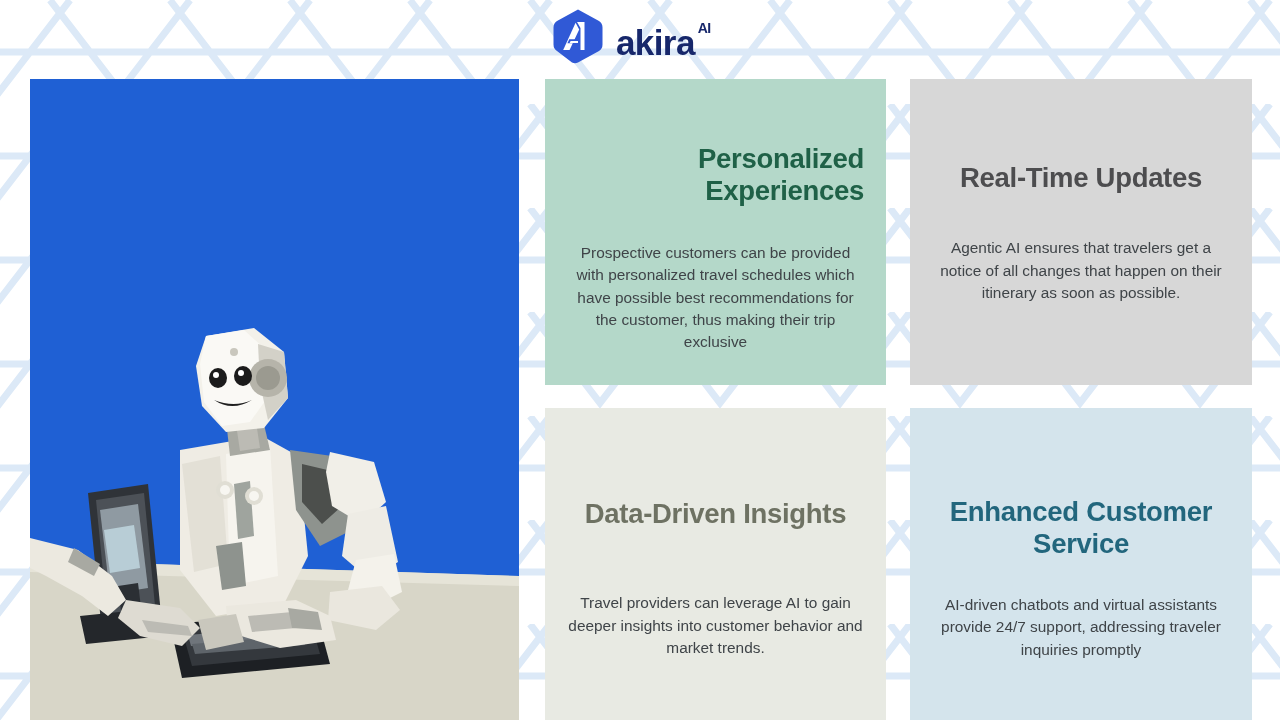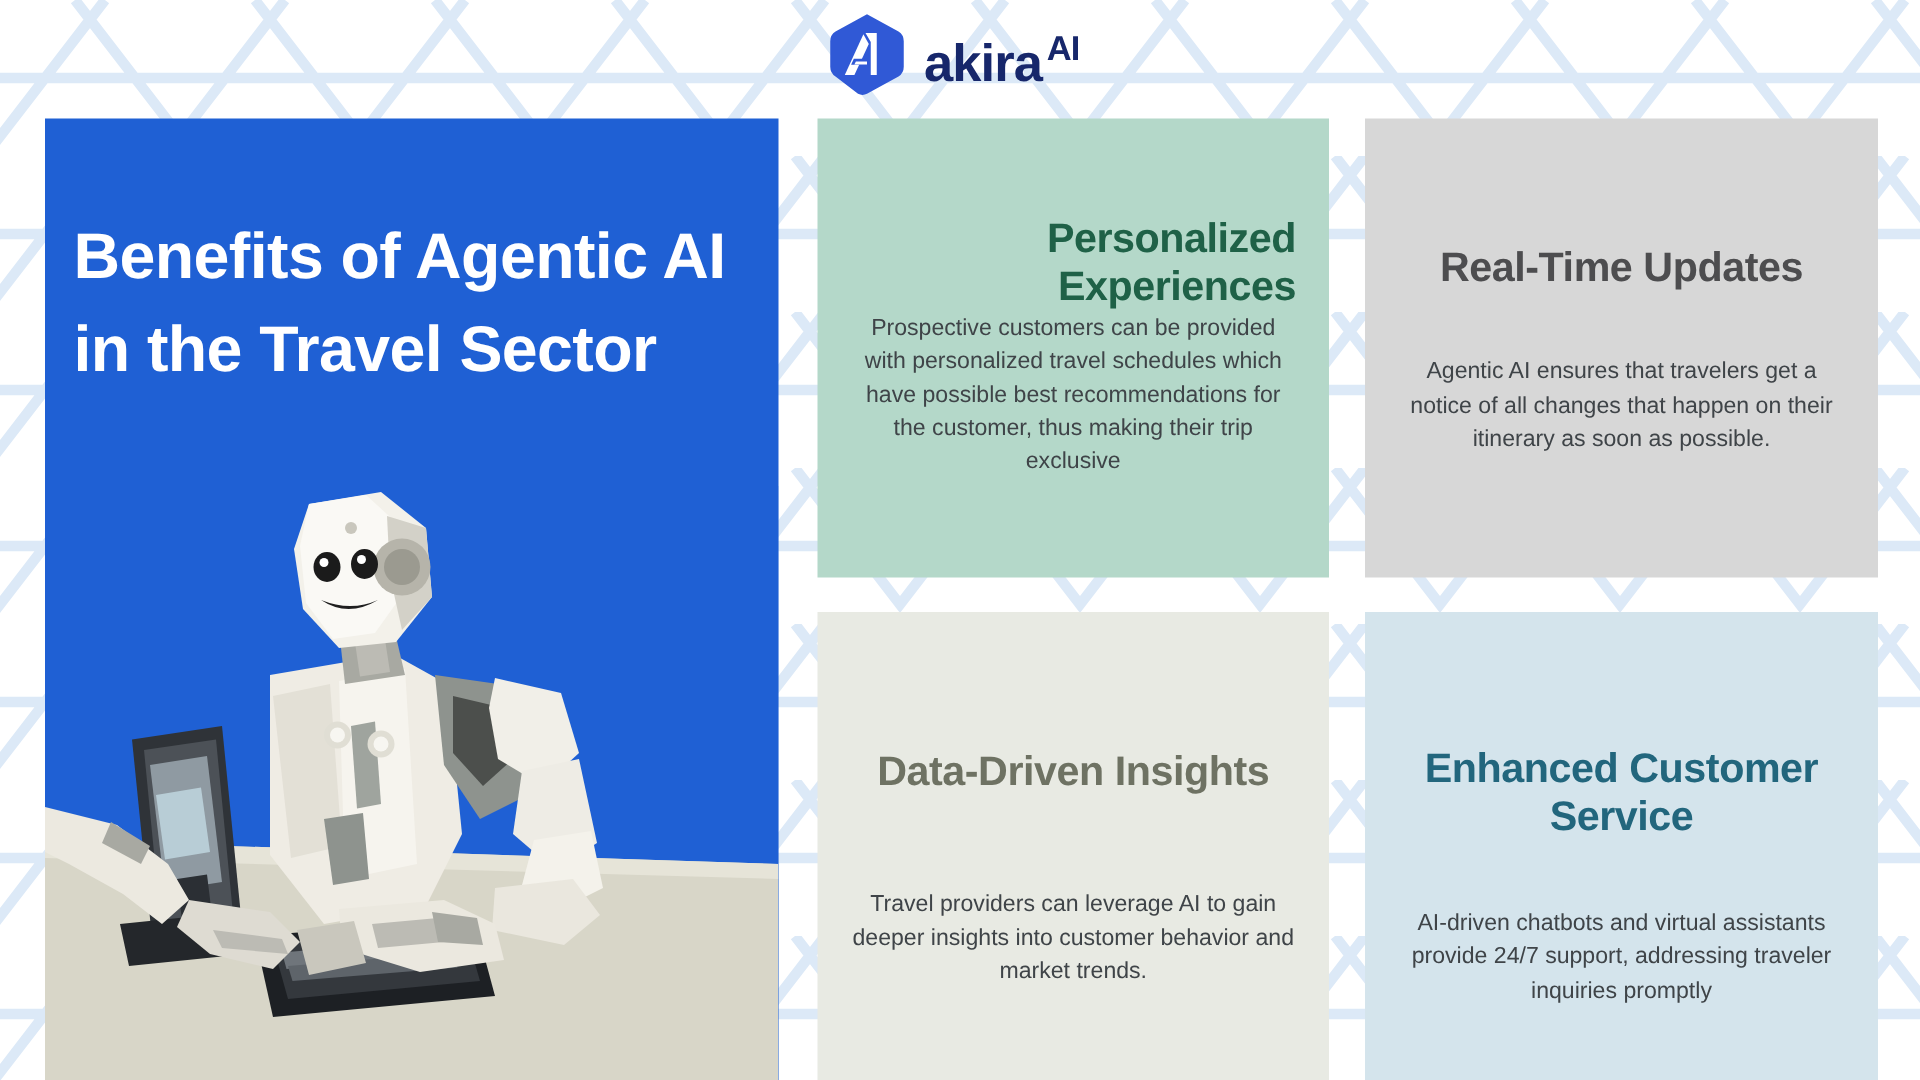--- a/index.html
+++ b/index.html
@@ -21,21 +21,21 @@
     position:absolute; left:551px; top:8px;
     display:flex; align-items:center; gap:11px; z-index:3;
   }
   #logo-mark { width:54px; height:56px; display:block; }
   #logo-word {
     display:flex; align-items:flex-start;
     font-size:35px; font-weight:bold; color:#17276b;
     letter-spacing:-0.6px; line-height:1;
   }
   #logo-word .wm { position:relative; top:6px; }
-  #logo-word .sup { font-size:23px; font-weight:bold; margin-left:3px; position:relative; top:2px; }
+  #logo-word .sup { font-size:14px; font-weight:bold; margin-left:3px; position:relative; top:2px; }
 
   
   #hero {
     position:absolute; left:30px; top:79px;
     width:489px; height:641px;
     background:#1f60d4; overflow:hidden; z-index:2;
   }
   #hero-title {
     position:absolute; left:19px; top:62px; width:440px;
     color:#ffffff; font-size:43px; font-weight:bold;
@@ -49,33 +49,33 @@
     text-align:center; font-weight:bold; letter-spacing:-0.3px;
     line-height:1.18;
   }
   .card-body {
     text-align:center; font-size:15.4px; line-height:1.45;
     color:#3f4448;
   }
 
   #card-1 { left:545px; top:79px;  width:341px; height:306px; background:#b4d8c9; }
   #card-1 .card-title { color:#1f6147; font-size:27.5px; margin-top:64px;text-align:right; }
-  #card-1 .card-body  { }
+  #card-1 .card-body  { margin-top:34px; }
 
   #card-2 { left:910px; top:79px;  width:342px; height:306px; background:#d7d7d7; }
   #card-2 .card-title { color:#4d4d4f; font-size:27.5px; margin-top:83px; }
   #card-2 .card-body  { margin-top:43px; }
 
   #card-3 { left:545px; top:408px; width:341px; height:312px; background:#e8eae3; }
   #card-3 .card-title { color:#6e7263; font-size:27.5px; margin-top:90px; }
   #card-3 .card-body  { margin-top:62px; }
 
   #card-4 { left:910px; top:408px; width:342px; height:368px; background:#d4e4ec; }
   #card-4 .card-title { color:#22667d; font-size:27.5px; margin-top:88px; }
-  #card-4 .card-body  { margin-top:44px; }
+  #card-4 .card-body  { margin-top:33px; }
 </style>
 </head>
 <body>
 
 <div id="stage">
 
   <svg id="bg-lattice" width="1280" height="720" viewBox="0 0 1280 720">
     <defs>
       <pattern id="lat" width="120" height="104" patternUnits="userSpaceOnUse">
         <path d="M -10 104 L 70 0 M 50 0 L 130 104 M 0 52 L 120 52" stroke="#dce9f7" stroke-width="7" fill="none"></path>
@@ -93,21 +93,20 @@
       <path d="M18.2 31.2 L27.4 31.2 L27.4 35.2 L16.4 35.2 Z" fill="#3059d6"></path>
       <path d="M19.6 33.0 L27.0 33.0 L27.0 35.0 L18.6 35.0 Z" fill="#ffffff"></path>
     </svg>
     <div id="logo-word">
       <span class="wm">akira</span>
       <span class="sup">AI</span>
     </div>
   </div>
 
   <div id="hero">
-    <div id="hero-title">Benefits of Agentic AI in the Travel Sector</div>
 
     <svg id="hero-photo" viewBox="0 0 489 396">
       <rect x="0" y="0" width="489" height="396" fill="#1f60d4"></rect>
 
       <path d="M0 236 L489 252 L489 396 L0 396 Z" fill="#d8d6c8"></path>
       <path d="M0 236 L489 252 L489 262 L0 248 Z" fill="#e6e4d8"></path>
 
       <g>
         <path d="M58 169 L118 160 L132 300 L72 308 Z" fill="#2f3338"></path>
         <path d="M66 176 L114 169 L126 292 L78 299 Z" fill="#4c5157"></path>

